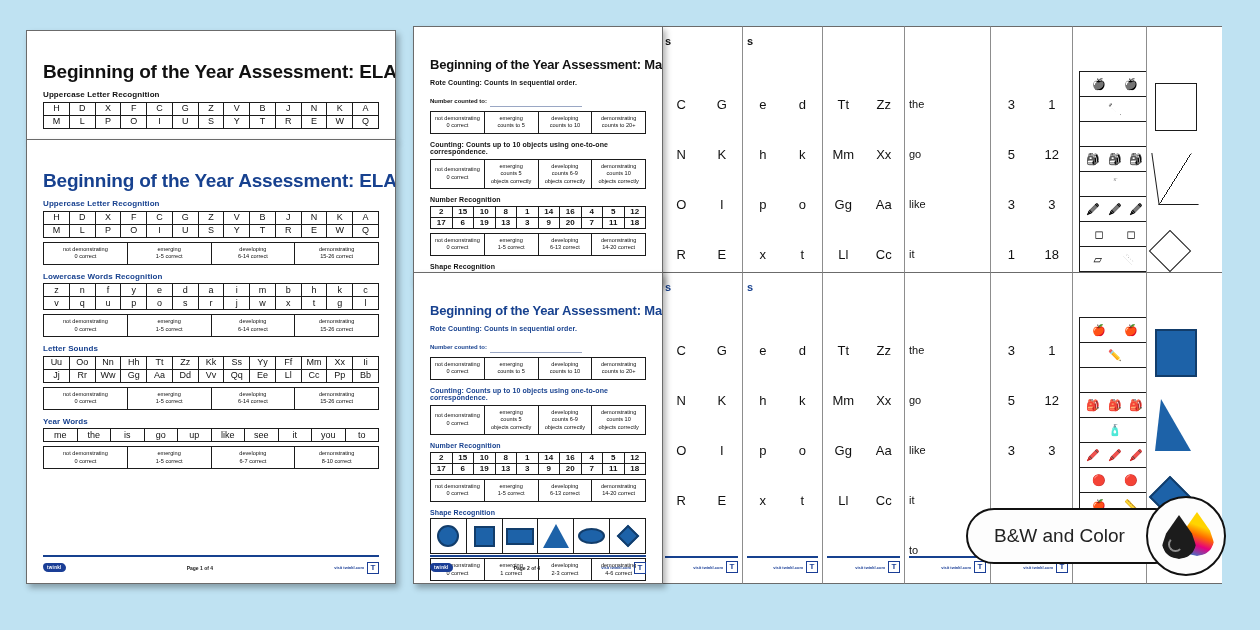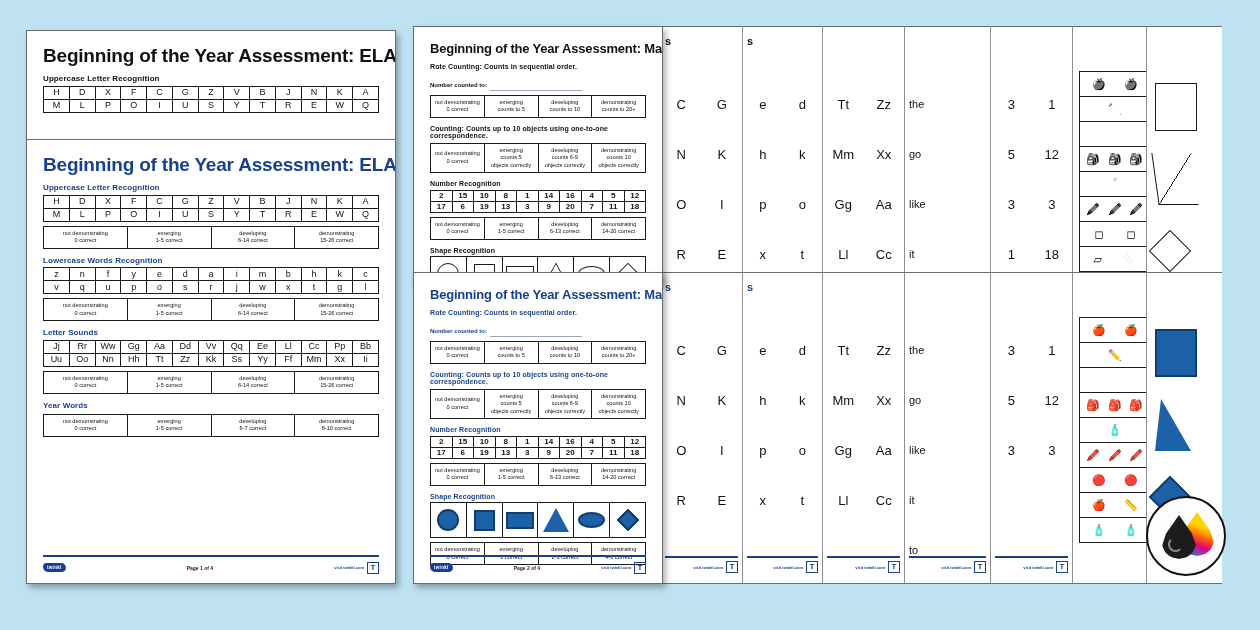--- a/index.html
+++ b/index.html
@@ -15,21 +15,21 @@
   
   .sheet {
     position: absolute;
     background: #ffffff;
     border: 1px solid #6b6b6b;
     box-shadow: 3px 4px 6px rgba(0,0,0,.30);
     overflow: hidden;
   }
 
   
-  .page-pad { padding: 14px 16px 6px 16px; height: 100%; position: relative; }
+  .page-pad { padding: 30px 16px 6px 16px; height: 100%; position: relative; }
 
   .doc-title {
     font-weight: bold;
     letter-spacing: -.2px;
     white-space: nowrap;
   }
   .bw .doc-title { color: #111111; }
   .color .doc-title { color: #17418f; }
 
   .sec-head {
@@ -1038,49 +1038,49 @@
                 <span class="r2">15-26 correct</span>
               </td>
       </tr>
           </tbody>
         </table>
 
       <div class="sec-head" style="font-size:8px;">Letter Sounds</div>
       <table class="grid letters">
         <tbody>
             <tr>
+          <td>Uu</td>
+              <td>Oo</td>
+              <td>Nn</td>
+              <td>Hh</td>
+              <td>Tt</td>
+              <td>Zz</td>
+              <td>Kk</td>
+              <td>Ss</td>
+              <td>Yy</td>
+              <td>Ff</td>
+              <td>Mm</td>
+              <td>Xx</td>
+              <td>Ii</td>
+        </tr>
+        <tr>
           <td>Jj</td>
               <td>Rr</td>
               <td>Ww</td>
               <td>Gg</td>
               <td>Aa</td>
               <td>Dd</td>
               <td>Vv</td>
               <td>Qq</td>
               <td>Ee</td>
               <td>Ll</td>
               <td>Cc</td>
               <td>Pp</td>
               <td>Bb</td>
         </tr>
-        <tr>
-          <td>Uu</td>
-              <td>Oo</td>
-              <td>Nn</td>
-              <td>Hh</td>
-              <td>Tt</td>
-              <td>Zz</td>
-              <td>Kk</td>
-              <td>Ss</td>
-              <td>Yy</td>
-              <td>Ff</td>
-              <td>Mm</td>
-              <td>Xx</td>
-              <td>Ii</td>
-        </tr>
       </tbody>
         </table>
       <table class="rubric">
           <tbody>
             <tr>
         <td>
                 <span class="r1">not demonstrating</span>
                 <span class="r2">0 correct</span>
               </td>
         <td>
@@ -1093,20 +1093,36 @@
               </td>
         <td>
                 <span class="r1">demonstrating</span>
                 <span class="r2">15-26 correct</span>
               </td>
       </tr>
           </tbody>
         </table>
 
       <div class="sec-head" style="font-size:8px;">Year Words</div>
+      <table class="grid letters">
+        <tbody>
+            <tr>
+          <td>me</td>
+              <td>the</td>
+              <td>is</td>
+              <td>go</td>
+              <td>up</td>
+              <td>like</td>
+              <td>see</td>
+              <td>it</td>
+              <td>you</td>
+              <td>to</td>
+        </tr>
+      </tbody>
+        </table>
       <table class="rubric">
           <tbody>
             <tr>
         <td>
                 <span class="r1">not demonstrating</span>
                 <span class="r2">0 correct</span>
               </td>
         <td>
                 <span class="r1">emerging</span>
                 <span class="r2">1-5 correct</span>
@@ -1128,19 +1144,22 @@
         <span class="pg-num">Page 1 of 4</span>
         <span class="foot-right">
           <span class="foot-url">visit twinkl.com</span>
           <span class="foot-mark">T</span>
         </span>
       </div>
     </div>
   </div>
 
   <div class="badge-wrap" style="left:966px; top:496px; width:260px; height:84px;">
+    <div class="badge-pill">
+      <span>B&amp;W and Color</span>
+    </div>
     <div class="badge-circle">
       <span class="drop drop-c"></span>
       <span class="drop drop-k"></span>
     </div>
   </div>
 
 </div>
 
 </body></html>

